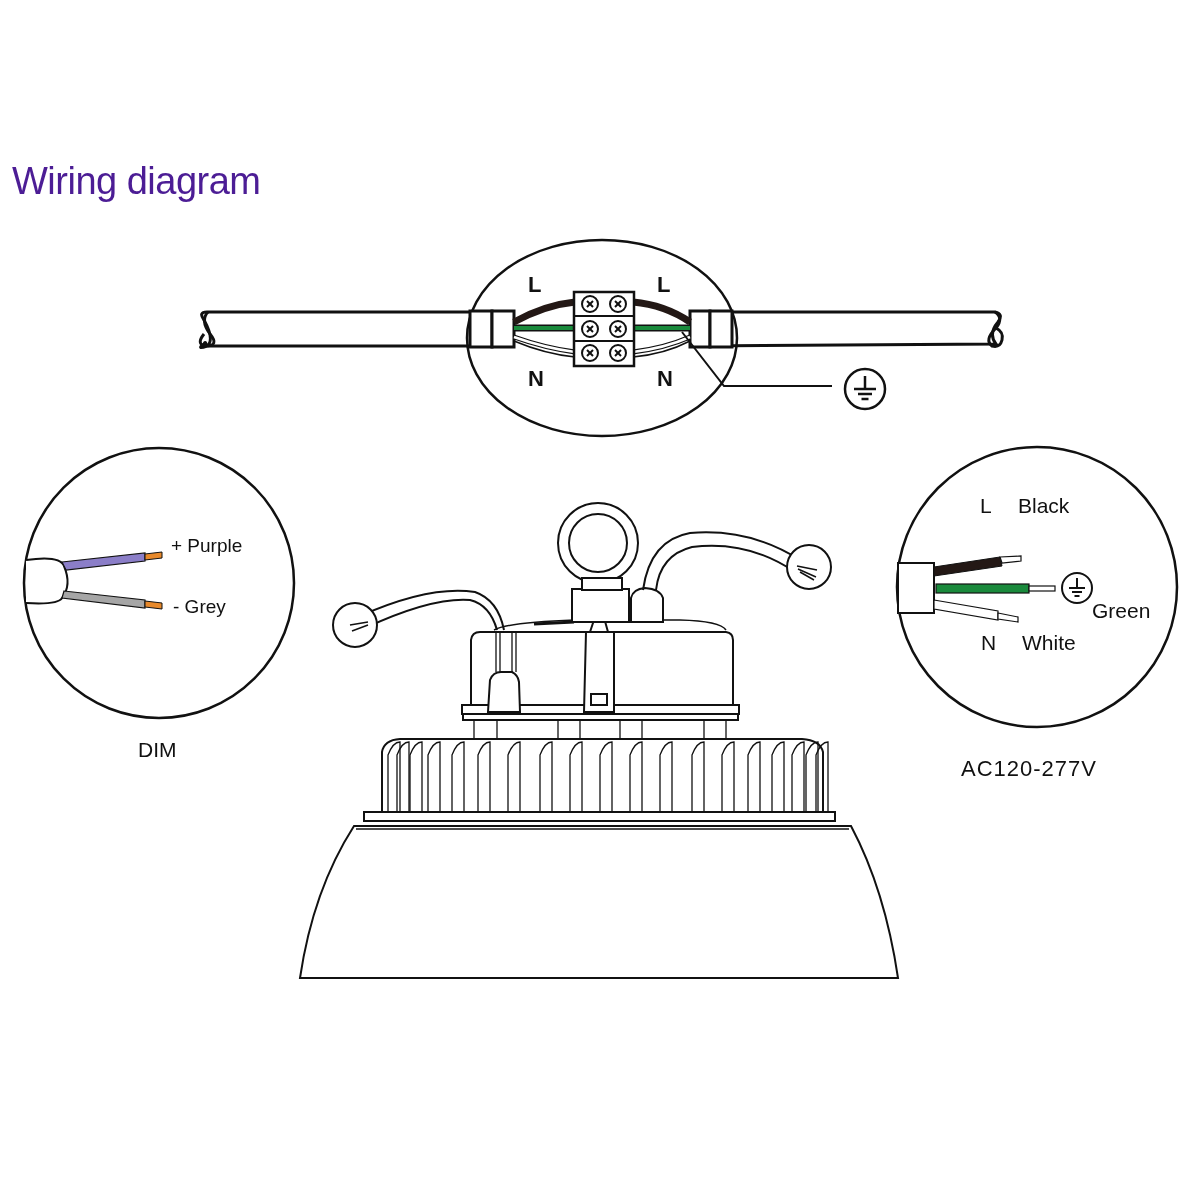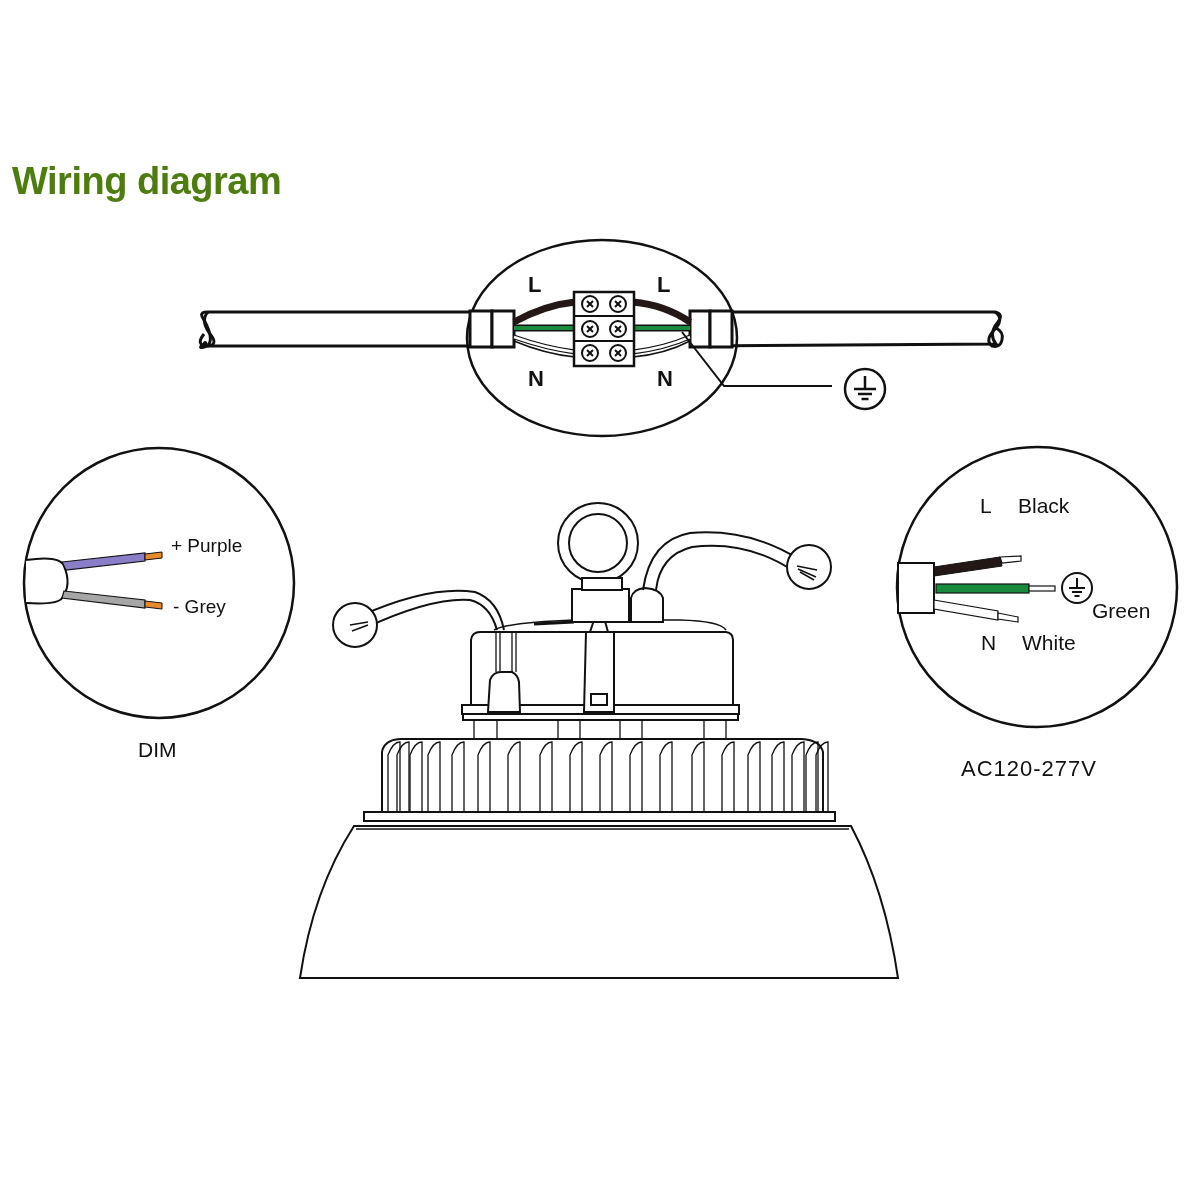--- a/index.html
+++ b/index.html
@@ -1,17 +1,17 @@
 <!DOCTYPE html>
 <html><head>
 <meta charset="utf-8">
 <style>
   html, body { margin: 0; padding: 0; background: #ffffff; }
   body { width: 1200px; height: 1200px; position: relative; overflow: hidden; font-family: "Liberation Sans", sans-serif; }
-  #title { position: absolute; left: 12px; top: 160px; font-size: 38px; font-weight: bold; color: #4d7c0f; letter-spacing: -0.5px; }
+  #title { position: absolute; left: 12px; top: 160px; font-size: 38px; font-weight: normal; color: #4c1d95; letter-spacing: -0.5px; }
   svg { position: absolute; left: 0; top: 0; }
   .lbl { font-family: "Liberation Sans", sans-serif; fill: #111; }
   .bold { font-weight: bold; }
 </style>
 </head>
 <body>
 
 <div id="title">Wiring diagram</div>
 
 <svg width="1200" height="1200" viewBox="0 0 1200 1200">

